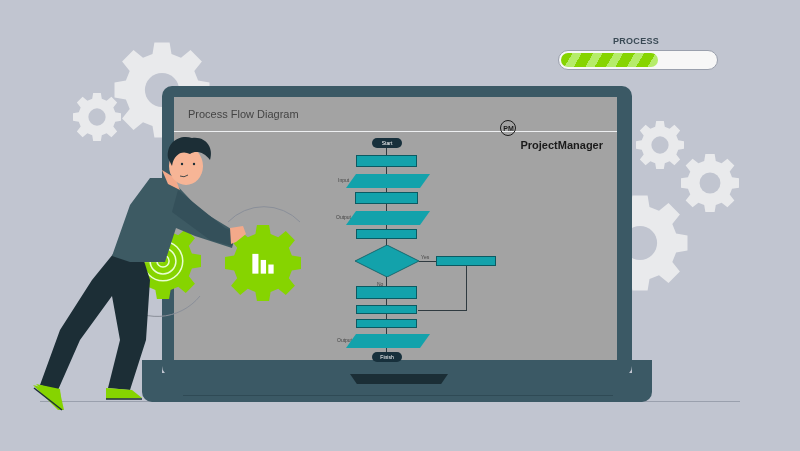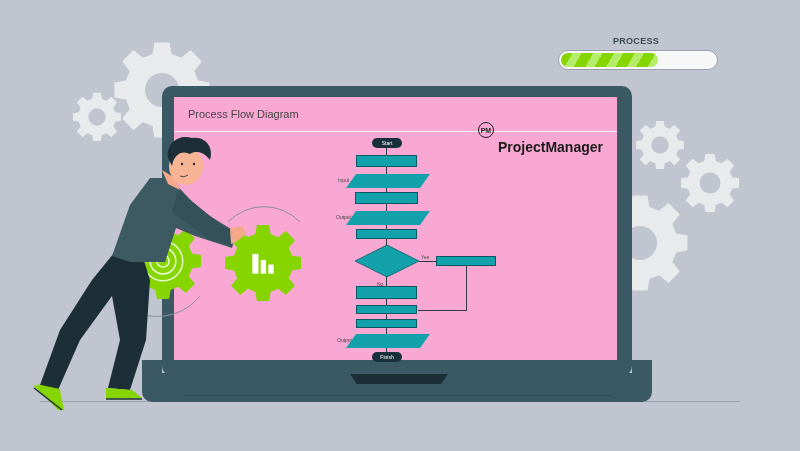--- a/index.html
+++ b/index.html
@@ -10,26 +10,26 @@
 
   
   .progress-wrap { position:absolute; left:558px; top:36px; width:162px; }
   .progress-label { text-align:center; font-weight:bold; font-size:9px; color:#3a4a55; letter-spacing:0.3px; margin-left:-6px; }
   .progress-track { margin-top:4px; width:160px; height:20px; border-radius:10px; background:#f7f7f7; border:1px solid #9aa0ad; box-sizing:border-box; position:relative; overflow:hidden; }
   .progress-fill { position:absolute; left:2px; top:2px; height:14px; border-radius:8px;
     background: repeating-linear-gradient(120deg, #86d400 0 10px, #b5ec6a 10px 18px); }
 
   
   .lid { position:absolute; left:162px; top:86px; width:470px; height:290px; background:#3b5965; border-radius:10px; }
-  .screen { position:absolute; left:174px; top:97px; width:443px; height:263px; background:#f9a8d4; }
+  .screen { position:absolute; left:174px; top:97px; width:443px; height:263px; background:#a3a3a3; }
   .screen-header { position:absolute; left:0; top:0; width:443px; height:34px; border-bottom:1px solid #eef0f2; }
   .screen-title { position:absolute; left:14px; top:11px; font-size:11px; color:#444; }
   .brand { position:absolute; right:14px; top:8px; display:flex; align-items:center; gap:4px; }
   .brand-badge { width:16px; height:16px; border:1.5px solid #1b1b1b; border-radius:50%; font-size:7px; font-weight:bold; display:flex; align-items:center; justify-content:center; color:#1b1b1b; box-sizing:border-box; }
-  .brand-name { font-size:14px; font-weight:bold; color:#1b1b1b;margin-top:34px; }
+  .brand-name { font-size:11px; font-weight:bold; color:#1b1b1b;margin-top:34px; }
   .base { position:absolute; left:142px; top:373px; width:510px; height:29px; background:#3b5965; border-radius:0 0 10px 10px; }
   .base-top { position:absolute; left:142px; top:360px; width:20px; height:14px; background:#3b5965; }
   .base-top.r { left:632px; }
   .base-groove { position:absolute; left:183px; top:395px; width:430px; height:1px; background:#2f4a55; }
   .notch { position:absolute; left:350px; top:374px; width:98px; height:10px; background:#1b2e36; clip-path:polygon(0 0,100% 0,93% 100%,7% 100%); }
 
   
   .fc-node { position:absolute; background:#13a2ab; border:1px solid #0b5a62; box-sizing:border-box; }
   .fc-term { position:absolute; background:#17303c; border-radius:7px; color:#fff; font-size:5px; display:flex; align-items:center; justify-content:center; }
   .fc-label { position:absolute; font-size:5px; color:#444; }

